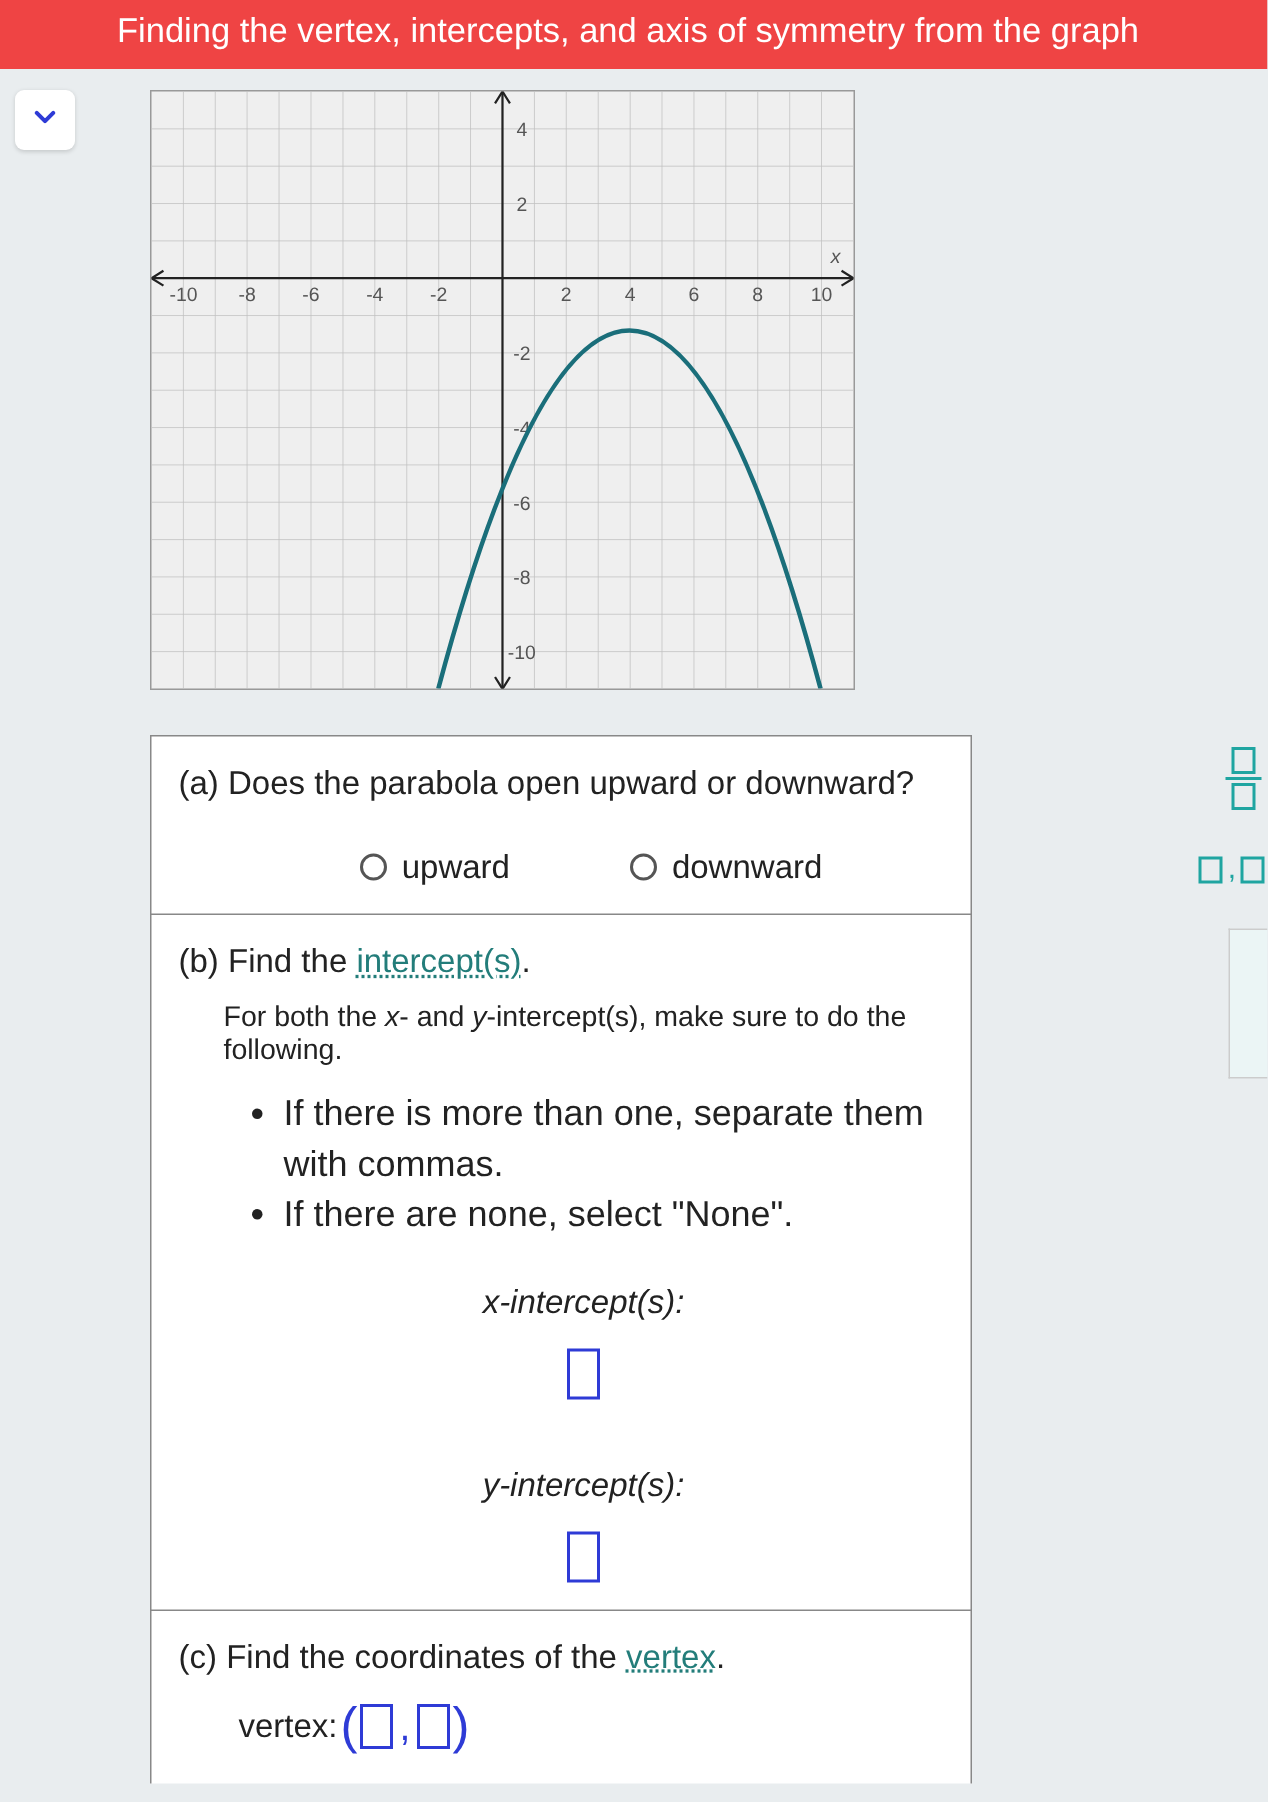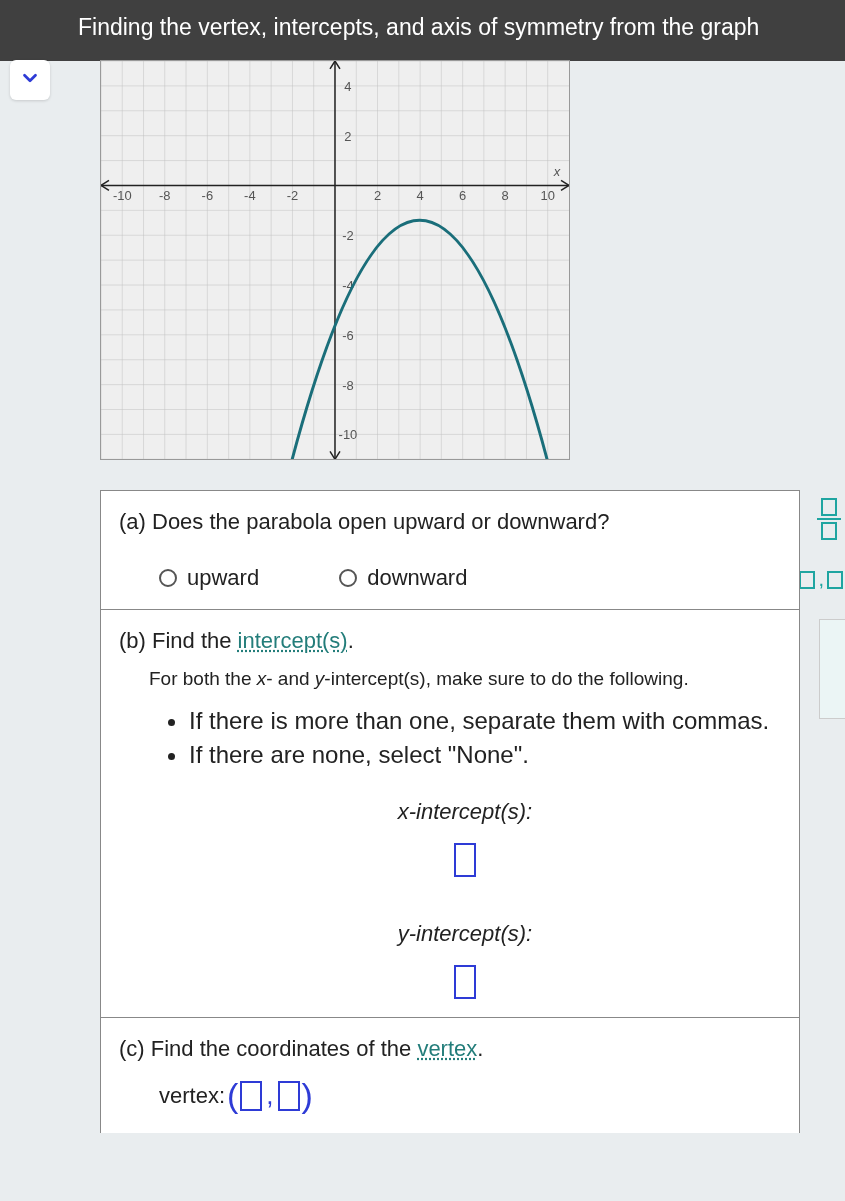--- a/index.html
+++ b/index.html
@@ -5,26 +5,26 @@
   * { box-sizing: border-box; margin: 0; padding: 0; }
   body {
     font-family: Arial, Helvetica, sans-serif;
     background: #e9edef;
     width: 845px;
     height: 1201px;
     overflow: hidden;
     position: relative;
   }
   .header-bar {
-    background: #404040;
+    background: #ef4444;
     color: #fff;
     padding: 6px 16px 12px 78px;
     font-size: 23px;
     font-weight: 500;
-    height: 61px;
+    height: 46px;
     display: flex;
     align-items: center;
   }
   .chevron-btn {
     position: absolute;
     top: 60px;
     left: 10px;
     width: 40px;
     height: 40px;
     background: #fff;
@@ -44,36 +44,37 @@
   .graph-box {
     width: 470px;
     height: 400px;
     background: #efefef;
     border: 1px solid #999;
     position: relative;
   }
   .graph-box svg { position:absolute; inset:0; }
   .question-table {
     margin-top: 30px;
-    width: 700px;
+    width: 548px;
     border-collapse: collapse;
     background: #fff;
   }
   .question-table td {
     border: 1px solid #888;
     padding: 18px 18px;
     font-size: 22px;
     color: #222;
     vertical-align: top;
   }
   .radio-row {
     display: flex;
     gap: 80px;
     padding: 10px 0 0 40px;
     margin-top: 20px;
+    justify-content: center;
   }
   .radio-opt {
     display: flex;
     align-items: center;
     gap: 10px;
     font-size: 22px;
   }
   .radio-circle {
     width: 18px; height: 18px;
     border: 2px solid #555;

